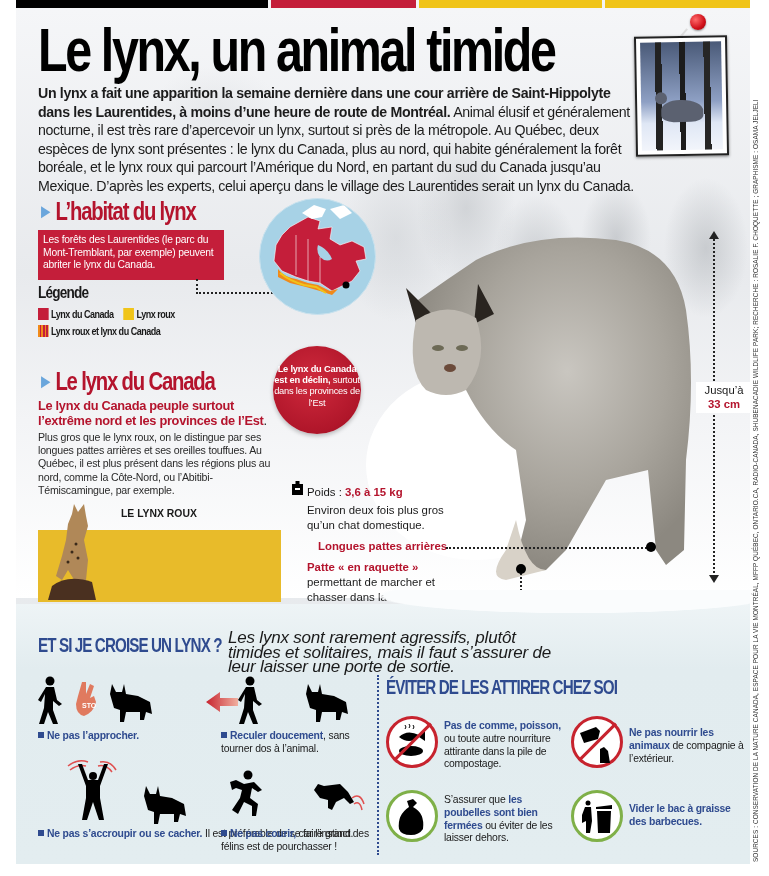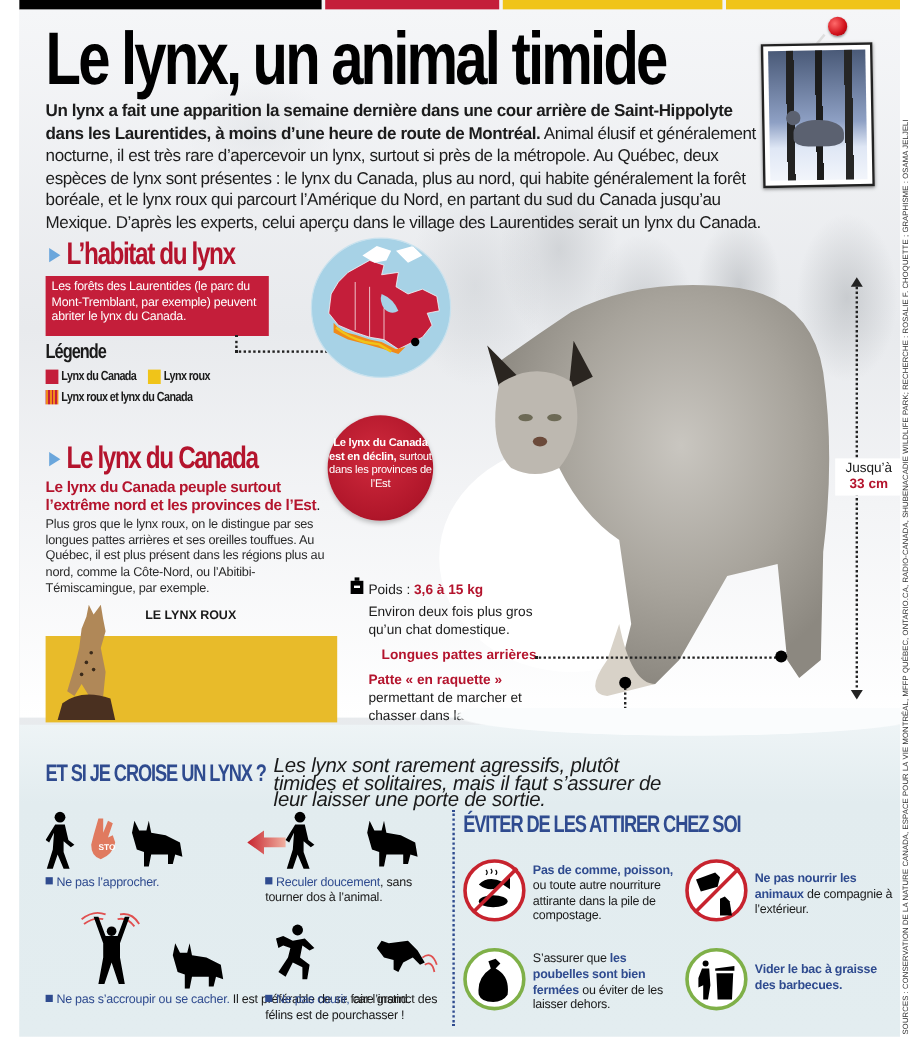--- a/index.html
+++ b/index.html
@@ -108,21 +108,21 @@
       background: radial-gradient(ellipse 320px 28px at 560px 6px, #fafcfd 60%, transparent 62%); }
 
     .b-head { position: absolute; font-weight: 700; font-size: 20px; color: #2f4b8f; letter-spacing: -1.2px;
       transform: scaleX(0.76); transform-origin: left top; white-space: nowrap; }
     .b-intro { position: absolute; left: 212px; top: 631px; width: 340px; font-style: italic; font-size: 17px; line-height: 14.5px; color: #1a1a1a; letter-spacing: -0.2px; }
 
     .sep { position: absolute; left: 361px; top: 675px; height: 180px; border-left: 2px dotted #2f4b8f; }
 
     .tip { position: absolute; font-size: 10.4px; line-height: 12.5px; color: #1a1a1a; letter-spacing: -0.2px; }
     .tip .sq { display: inline-block; width: 6px; height: 6px; background: #2f4b8f; margin-right: 3px; vertical-align: 1px; }
-    .tip b { color: #2f4b8f; font-weight: 400; margin-top: 45px; }
+    .tip b { color: #2f4b8f; font-weight: 700; margin-top: 45px; }
 
     .ico { position: absolute; }
 
     .ring { position: absolute; width: 52px; height: 52px; border-radius: 50%; background: #fff; }
     .ring.red { border: 3px solid #c7232e; }
     .ring.grn { border: 3px solid #7fb048; }
     .ring .slash { position: absolute; left: 22px; top: -3px; width: 3px; height: 52px; background: #c7232e; transform: rotate(45deg); }
     .avoid { position: absolute; font-size: 10.4px; line-height: 12.8px; color: #1a1a1a; letter-spacing: -0.2px; }
     .avoid b { color: #2f4b8f; font-weight: 700; }
 

